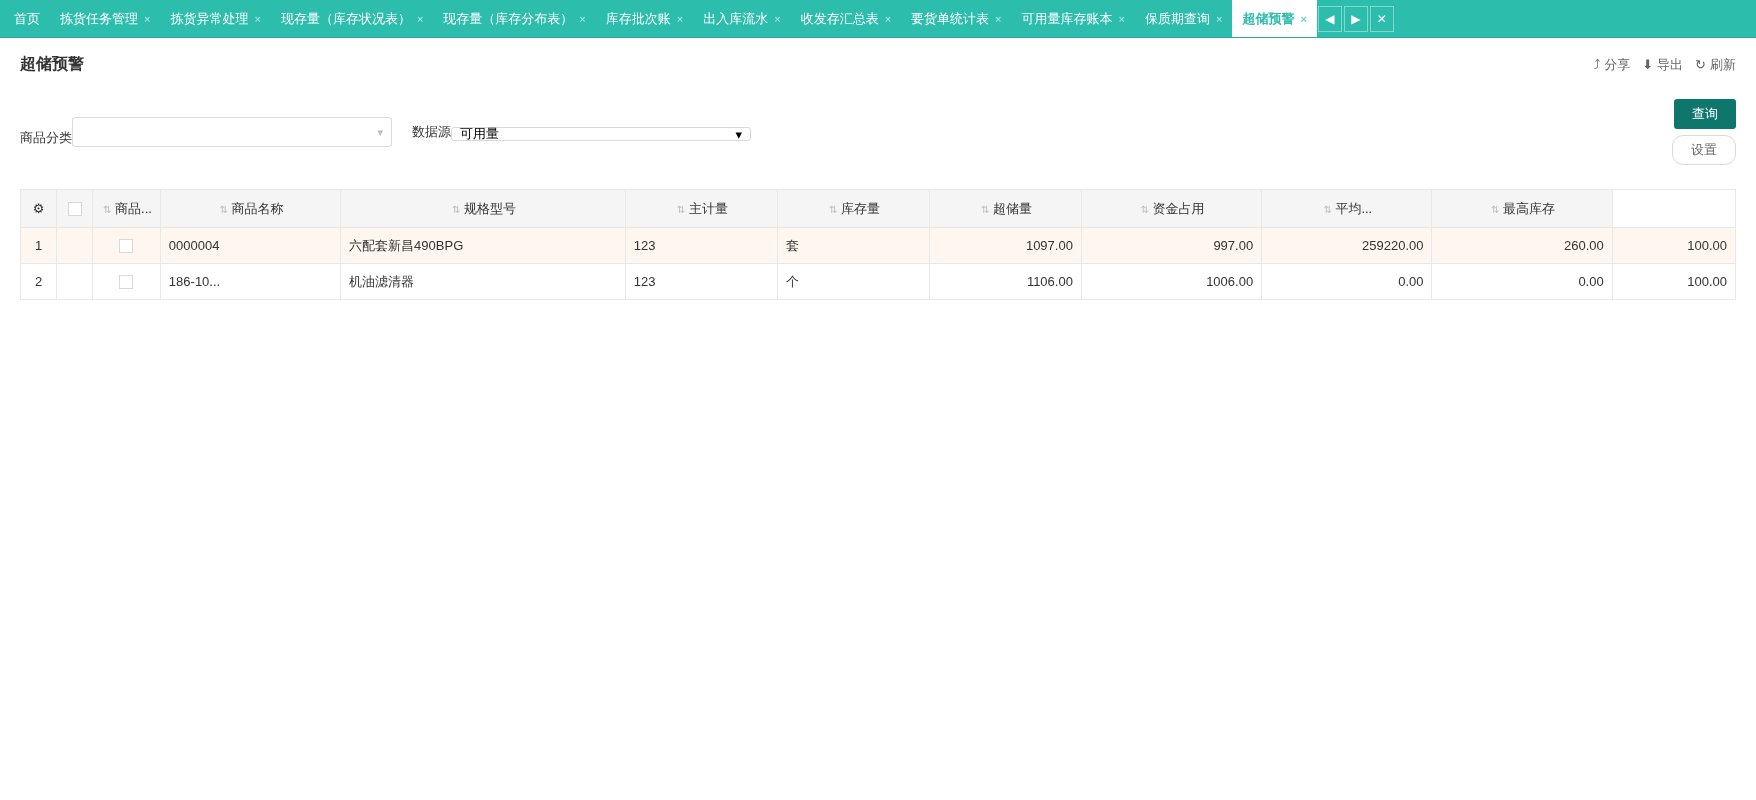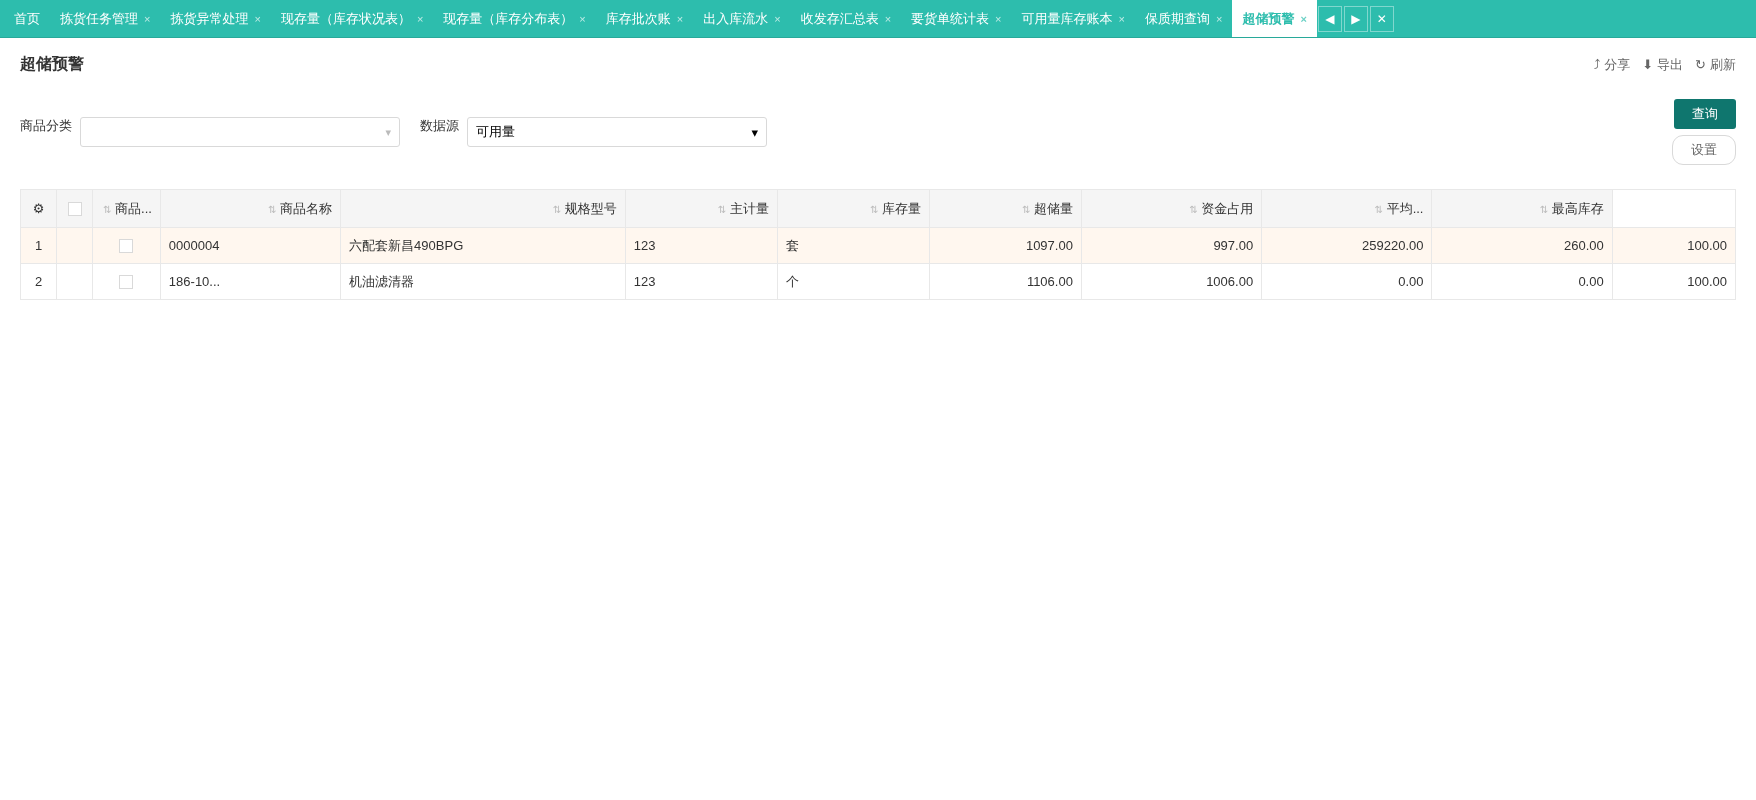--- a/index.html
+++ b/index.html
@@ -86,22 +86,21 @@
     
     .filter-row {
       display: flex;
       align-items: center;
       gap: 20px;
       margin-bottom: 16px;
       padding: 8px 0;
     }
     .filter-item {
       display: flex;
-      align-items: flex-start;
-      gap: 8px;
+      align-items: flex-end;
     }
     .filter-label {
       color: #333;
       white-space: nowrap;
     }
     .filter-select {
       width: 320px;
       height: 30px;
       border: 1px solid #d9d9d9;
       border-radius: 3px;
@@ -109,21 +108,21 @@
       display: flex;
       align-items: center;
       justify-content: space-between;
       cursor: pointer;
       background: #fff;
       color: #999;
     }
     .filter-select .arrow { color: #bbb; font-size: 11px; }
     .filter-select2 {
       width: 300px;
-      height: 30px;
+      height: 14px;
       border: 1px solid #d9d9d9;
       border-radius: 3px;
       padding: 0 8px;
       display: flex;
       align-items: center;
       justify-content: space-between;
       cursor: pointer;
       background: #fff;
     }
 
@@ -160,21 +159,21 @@
       border-collapse: collapse;
       border: 1px solid #e8e8e8;
     }
     .data-table thead tr {
       background: #f5f5f5;
       height: 38px;
     }
     .data-table thead th {
       border: 1px solid #e8e8e8;
       padding: 0 8px;
-      text-align: right;
+      text-align: center;
       color: #333;
       font-weight: normal;
       white-space: nowrap;
     }
     .data-table thead th .sort-icon {
       color: #bbb;
       font-size: 10px;
       margin-left: 2px;
     }
     .data-table tbody tr {

